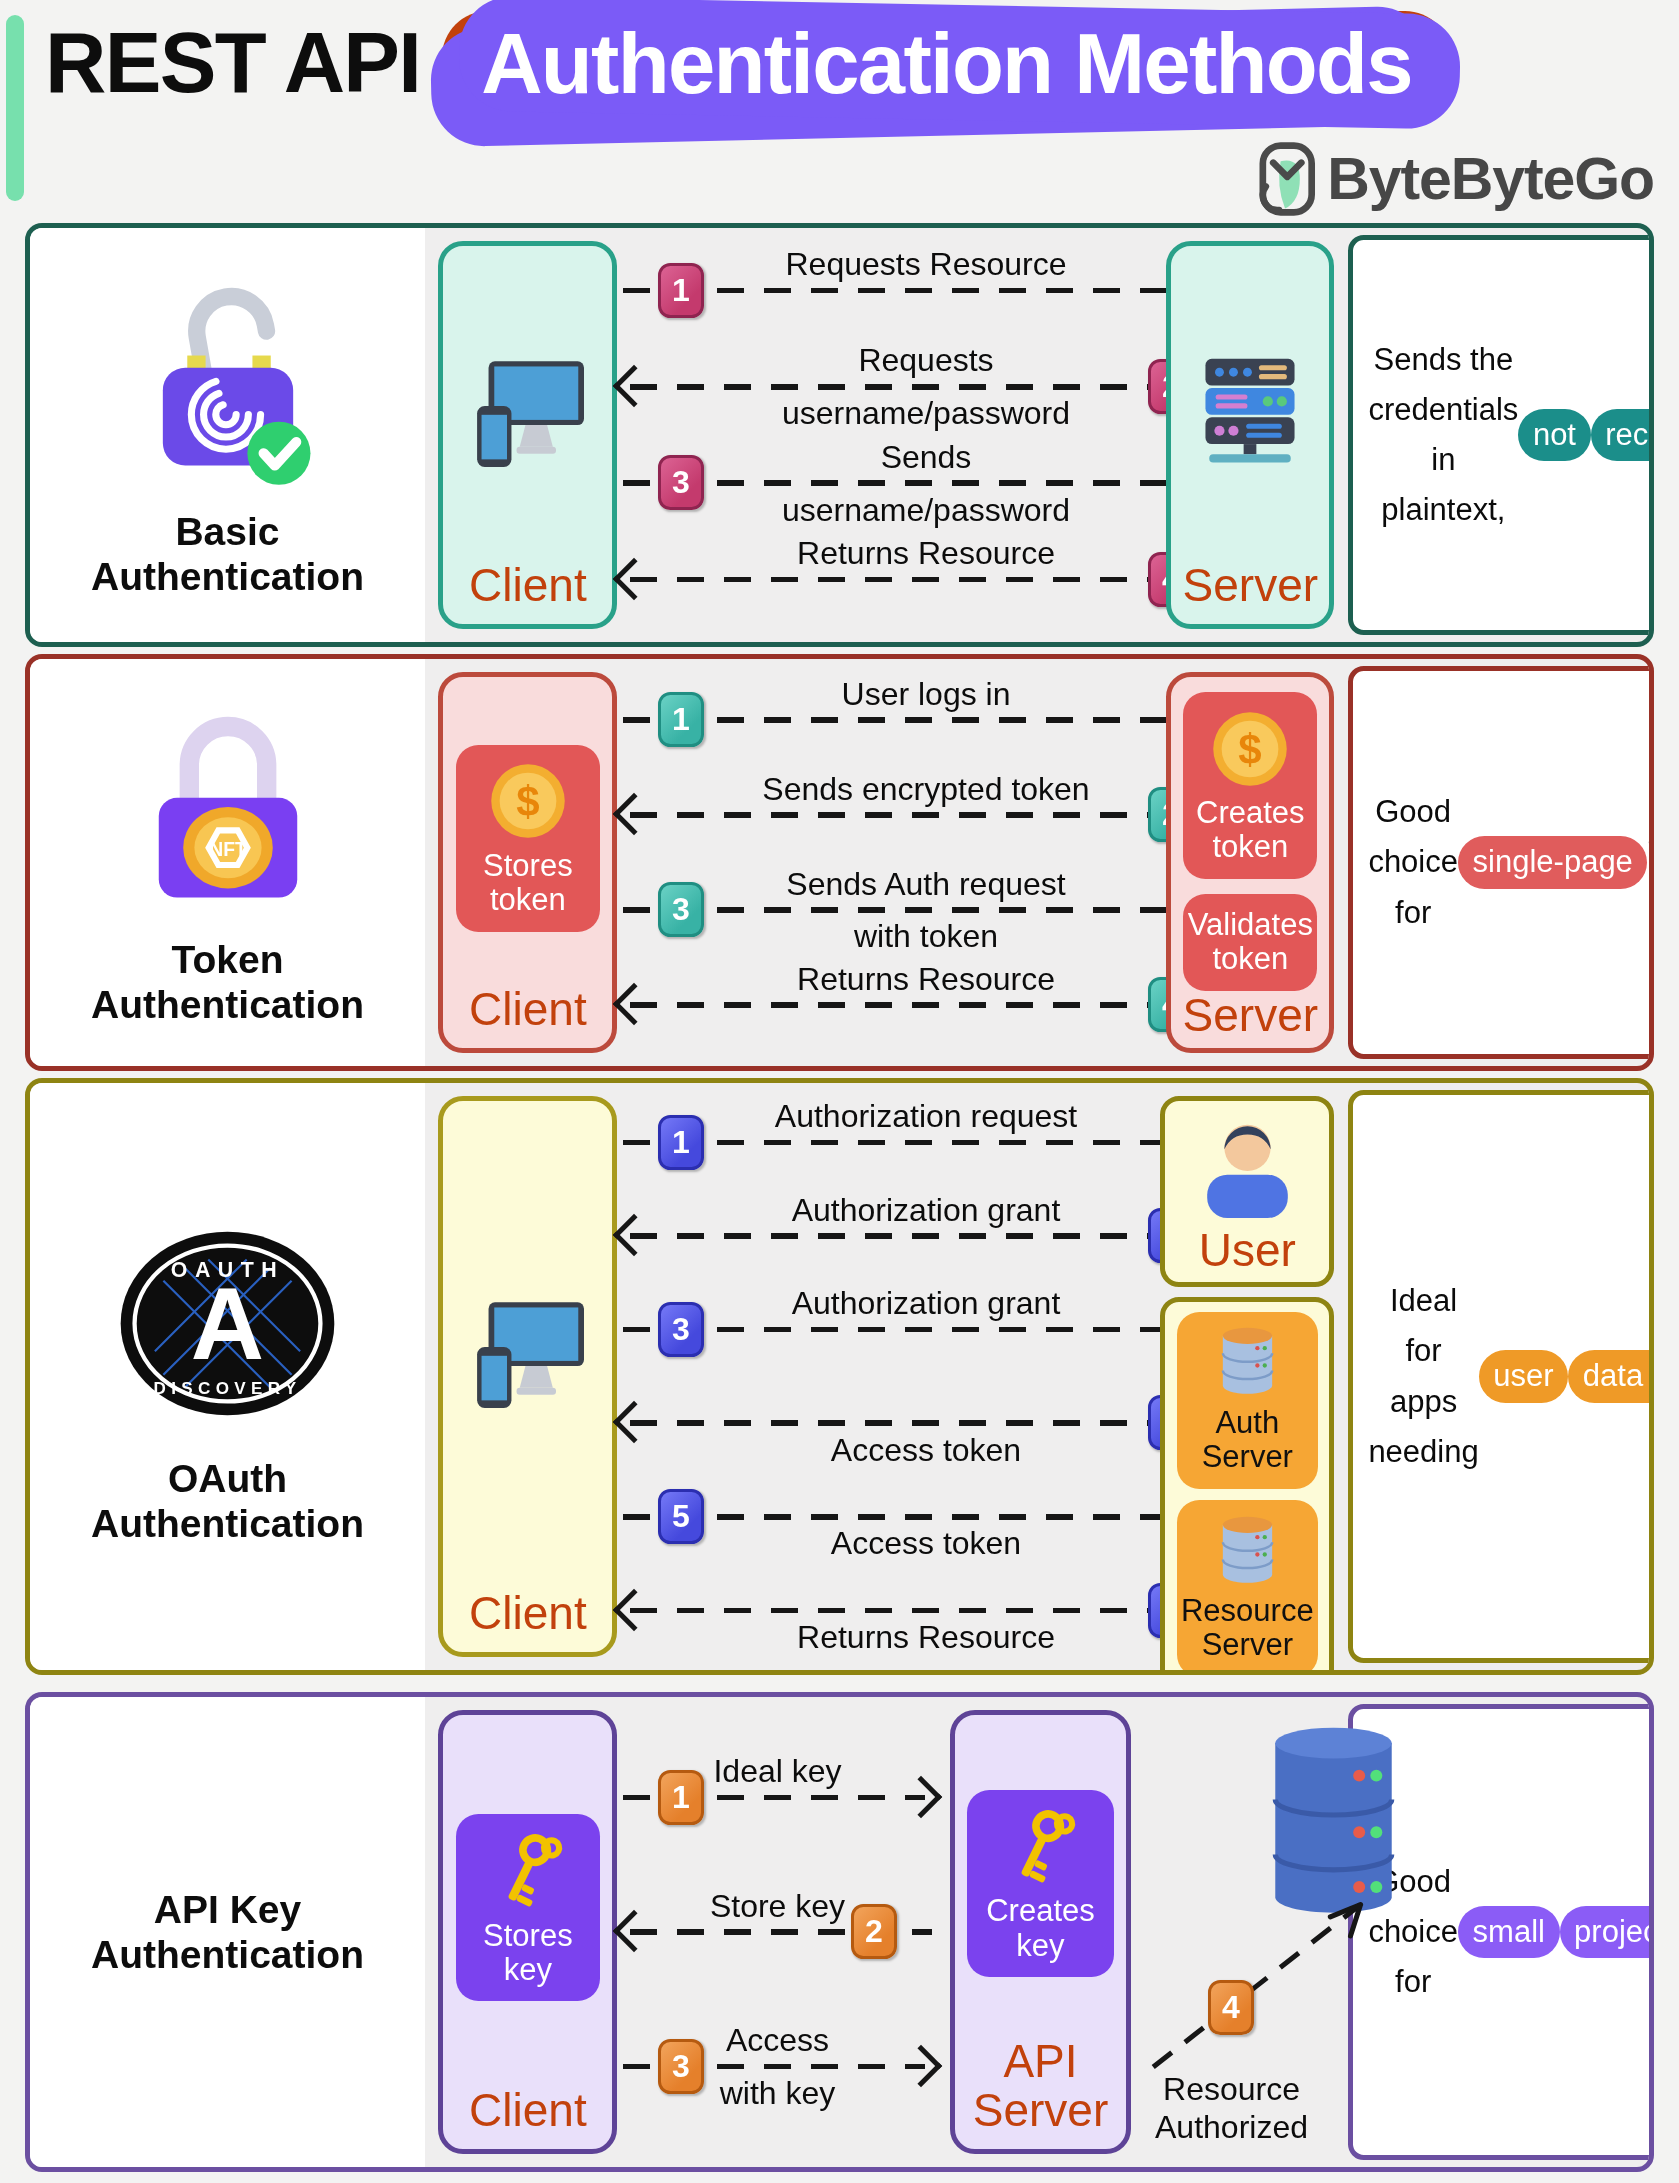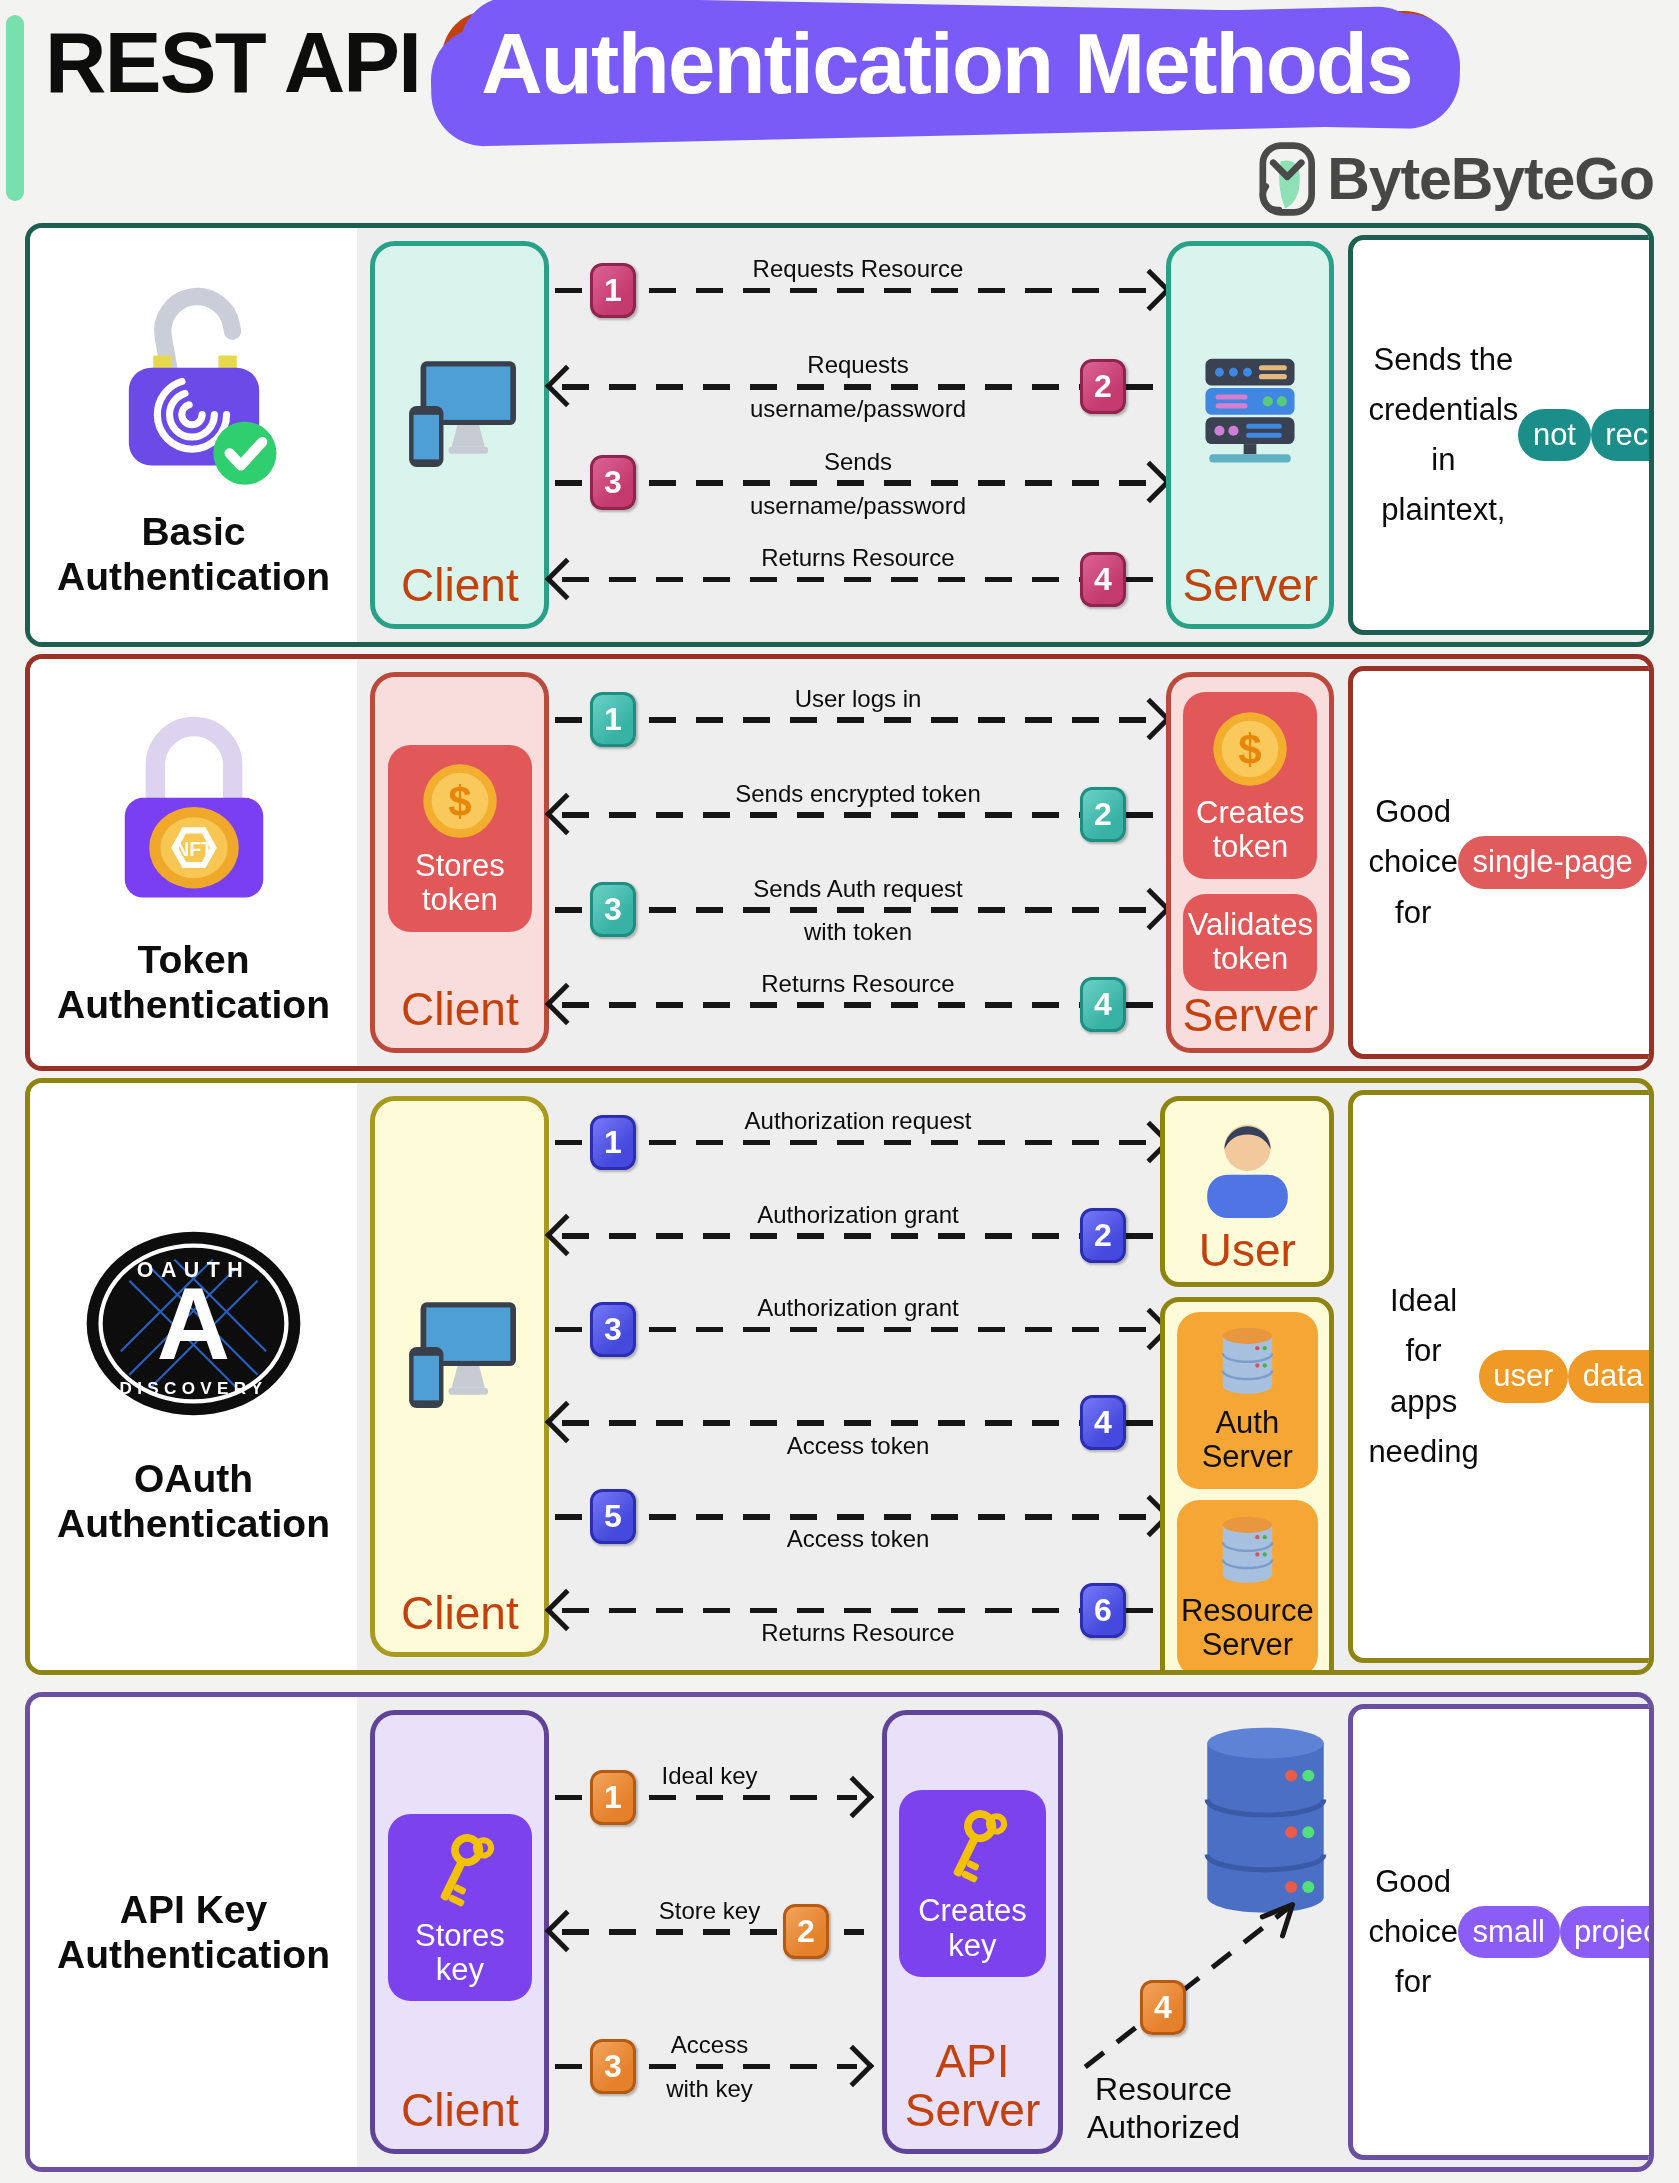--- a/index.html
+++ b/index.html
@@ -18,21 +18,21 @@
   .brand .btxt { font-size: 59px; font-weight: 700; color: #474747; letter-spacing: -1.1px; }
   .brand svg { width: 74px; height: 74px; }
 
   
   .row { position: absolute; left: 25px; width: 1629px; border: 5.6px solid var(--bc); border-radius: 17px; background: #efeeee; display: flex; overflow: hidden; }
   .row1 { top: 223px;  height: 424px;  --bc:#1d5f50; --abc:#29a189; --abg:#d9f4ec; --chip:#e25757; --bb:#c43a6d; --bl:#dc6394; --bd:#8f2450; --hl:#1b8e8a; }
   .row2 { top: 654px; height: 417px;  --bc:#993127; --abc:#bc4a3c; --abg:#f9dcdc; --chip:#e25757; --bb:#38b2a5; --bl:#6ad2c5; --bd:#1f8e82; --hl:#e05c5c; }
   .row3 { top: 1078px; height: 597px; --bc:#8e8412; --abc:#a89a1d; --abg:#fdfbd8; --chip:#f6a634; --bb:#4549dd; --bl:#7579f7; --bd:#2b2eb0; --hl:#ef9a27; }
   .row4 { top: 1692px; height: 480px;  --bc:#6b4fa1; --abc:#5e4397; --abg:#e9e0fa; --chip:#7b42ee; --bb:#e5802b; --bl:#f2a45c; --bd:#b55a10; --hl:#8b5cf6; }
 
-  .lpanel { width: 327px; background: #fff; display: flex; flex-direction: column; align-items: center; justify-content: center; gap: 14.6px; padding: 13.4px 7.8px; }
+  .lpanel { width: 395px; background: #fff; display: flex; flex-direction: column; align-items: center; justify-content: center; gap: 14.6px; padding: 13.4px 7.8px; }
   .lpanel .micon { display: flex; align-items: center; justify-content: center; }
   .lpanel svg.big { width: 224px; height: 224px; }
   .row3 .lpanel svg.big { width: 235px; height: 235px; }
   .ttl { font-size: 39px; font-weight: 700; color: #0d0d0d; text-align: center; line-height: 1.16; max-width: 313px; }
 
   .mid { flex: 1; position: relative; }
 
   .actor { position: absolute; top: 13.4px; bottom: 13.4px; border: 5px solid var(--abc); background: var(--abg); border-radius: 25px; display: flex; flex-direction: column; align-items: center; padding: 14.6px 7.8px; }
   .client { left: 13.4px; width: 179px; }
   .rserver { right: 6.7px; width: 168px; }
@@ -50,21 +50,21 @@
   .rcol { position: absolute; right: 6.7px; top: 13.4px; bottom: 13.4px; width: 174px; display: flex; flex-direction: column; gap: 10px; }
   .ubox, .sbox { border: 5px solid var(--bc); background: var(--abg); border-radius: 19px; display: flex; flex-direction: column; align-items: center; }
   .ubox { height: 224px; justify-content: center; padding: 7.8px; gap: 4.5px; }
   .ubox svg { width: 123px; height: 112px; }
   .sbox { flex: 1; padding: 10px 6.7px 5.6px; gap: 11.2px; }
 
   
   .msgs { position: absolute; left: 196px; width: 610px; top: 6.7px; bottom: 6.7px; display: flex; flex-direction: column; justify-content: space-evenly; }
   .row4 .msgs { width: 313px; }
   .msg { display: flex; flex-direction: column; }
-  .mtop, .mbot { height: 38px; font-size: 24px; color: #0c0c0c; display: flex; justify-content: center; }
+  .mtop, .mbot { height: 38px; font-size: 32px; color: #0c0c0c; display: flex; justify-content: center; }
   .mtop { align-items: flex-end; padding-bottom: 4.5px; }
   .mbot { align-items: flex-start; padding-top: 5.6px; }
   .mline { position: relative; height: 5.6px; }
   .dash { position: absolute; top: 0; height: 5.6px; left: 2.2px; right: 9px; background: repeating-linear-gradient(90deg, #161616 0 27px, transparent 27px 47px); }
   .mline.l .dash { left: 9px; right: 2.2px; }
   .ar, .al { position: absolute; top: -13px; width: 30px; height: 30px; border-top: 5.6px solid #161616; border-right: 5.6px solid #161616; }
   .ar { right: -2.2px; transform: rotate(45deg); }
   .al { left: -2.2px; transform: rotate(225deg); }
   .bdg { position: absolute; top: -25px; width: 46px; height: 55px; border-radius: 12.3px; border: 3.9px solid var(--bd); background: linear-gradient(135deg, var(--bl), var(--bb) 70%); color: #fff; font-size: 32px; font-weight: 700; display: flex; align-items: center; justify-content: center; box-shadow: 1.1px 1.7px 2.2px rgba(0,0,0,0.25); }
   .mline.bl .bdg { left: 37px; }

